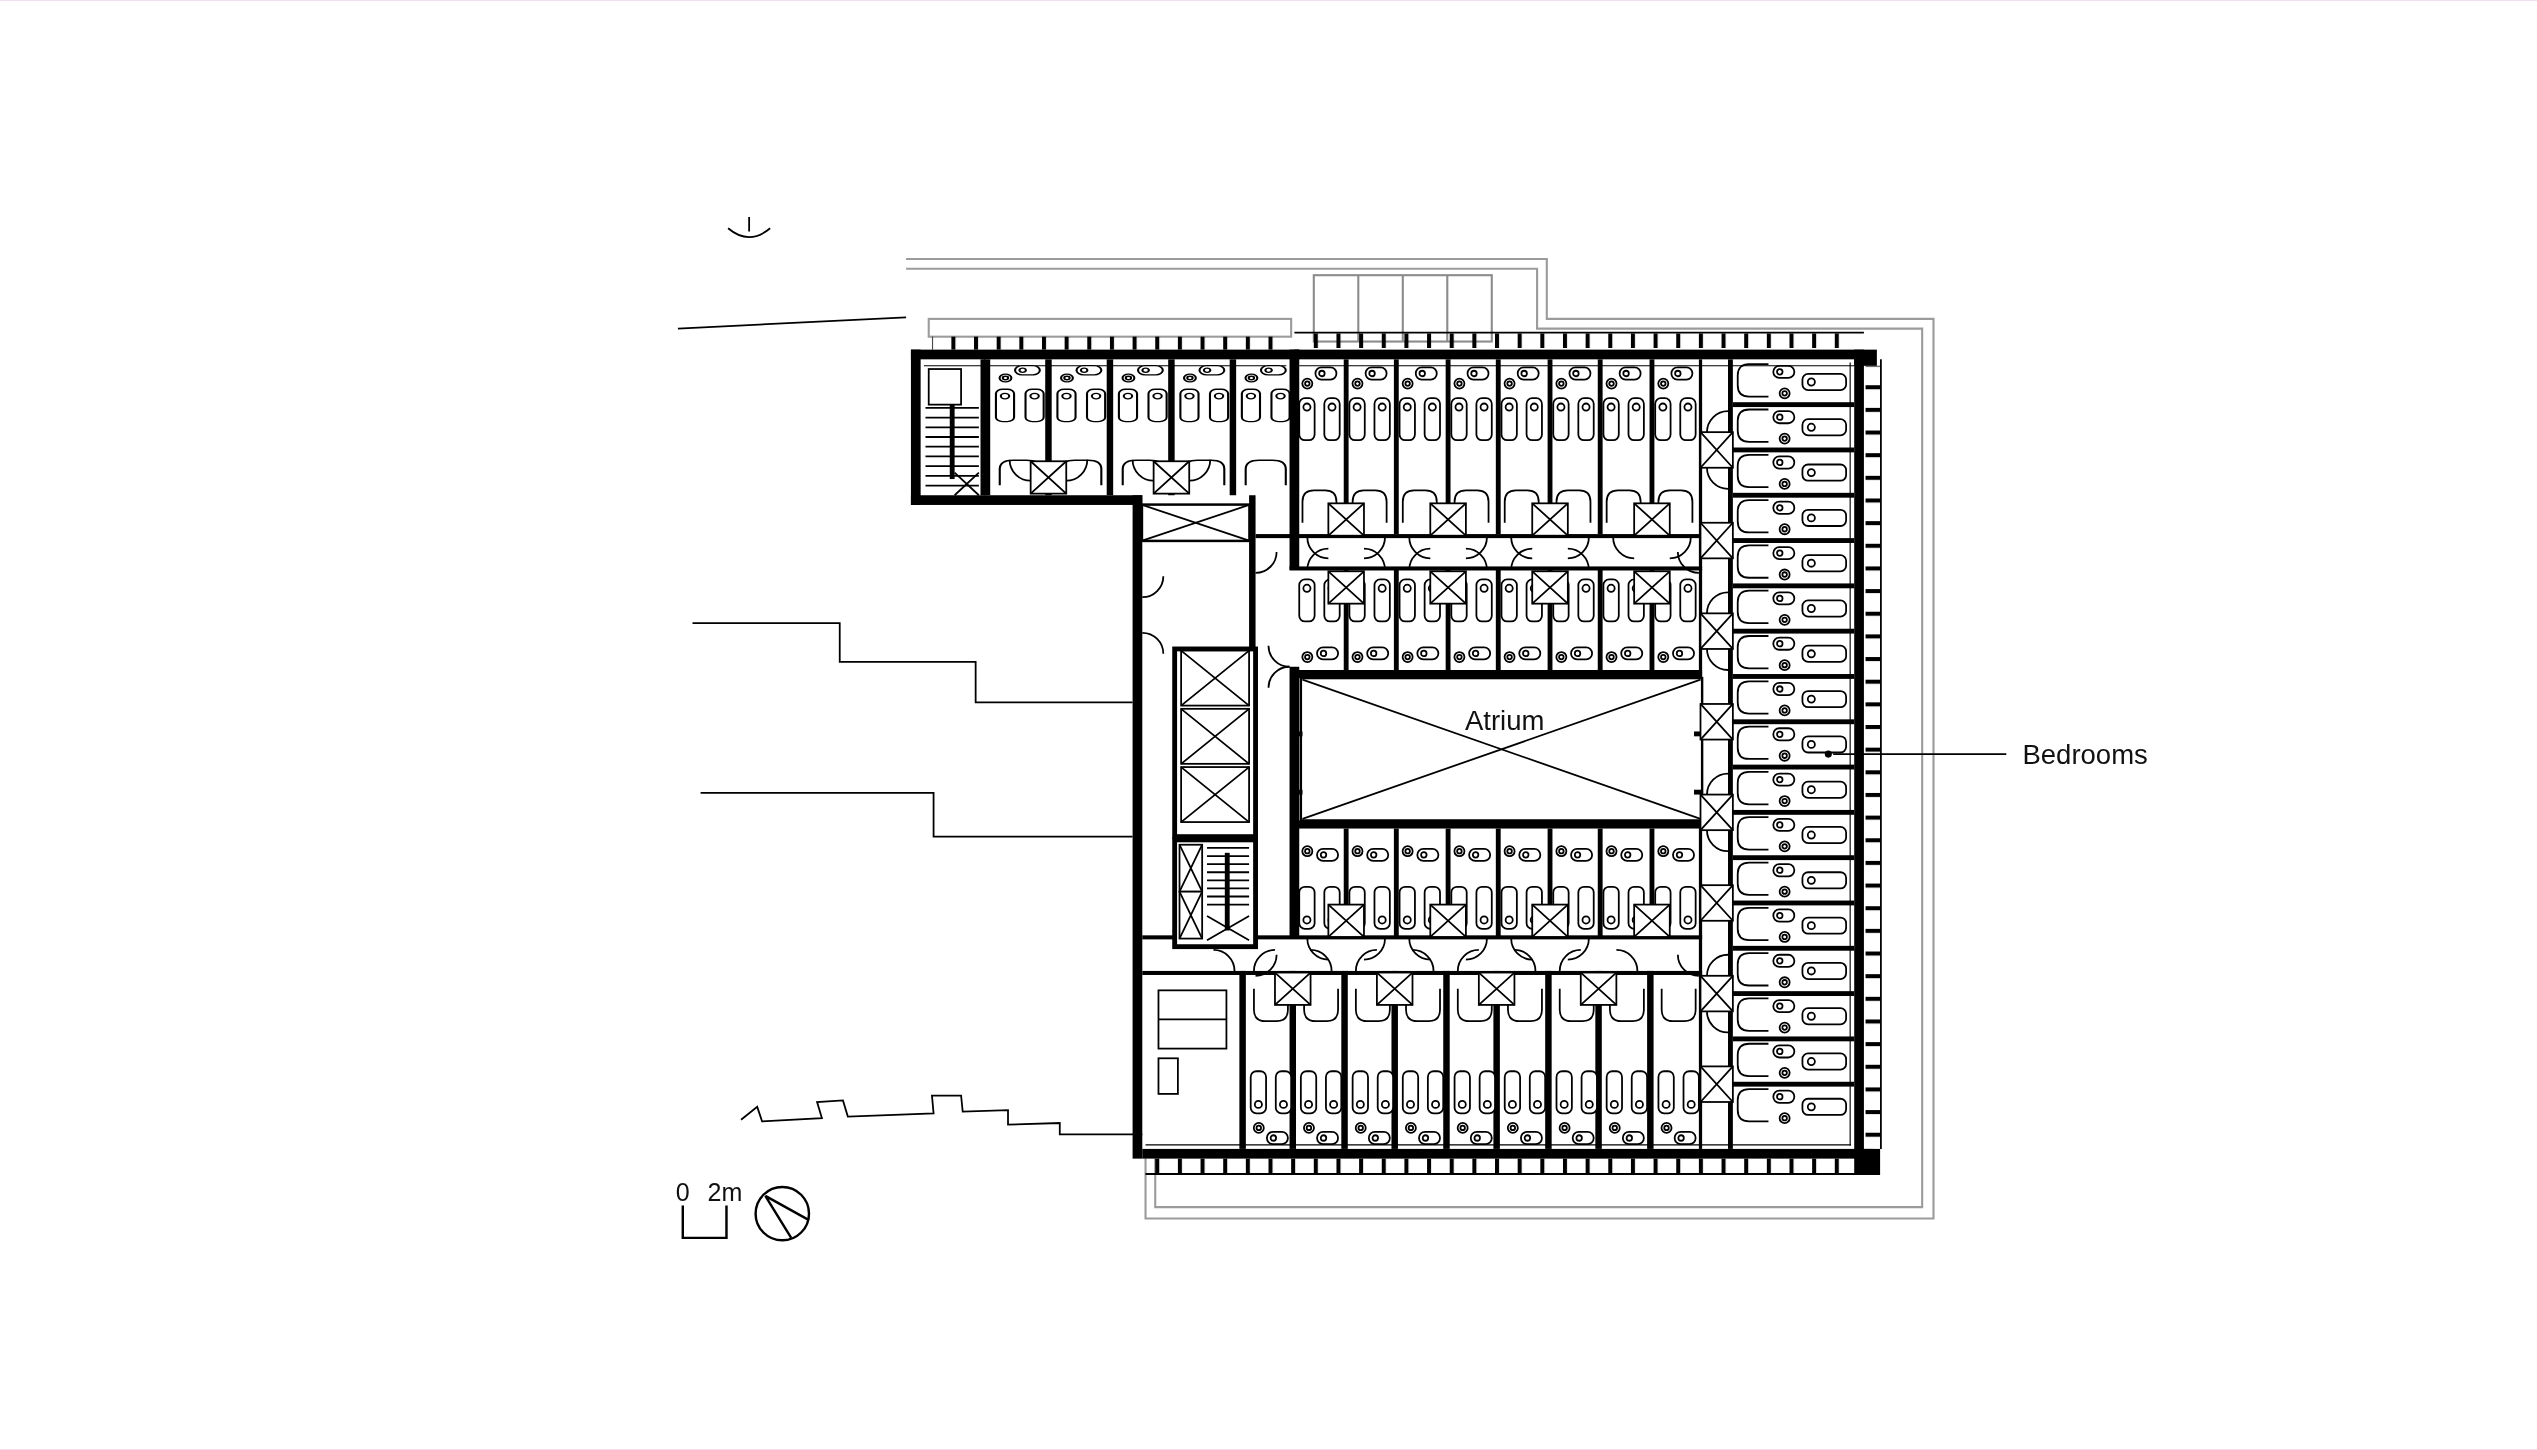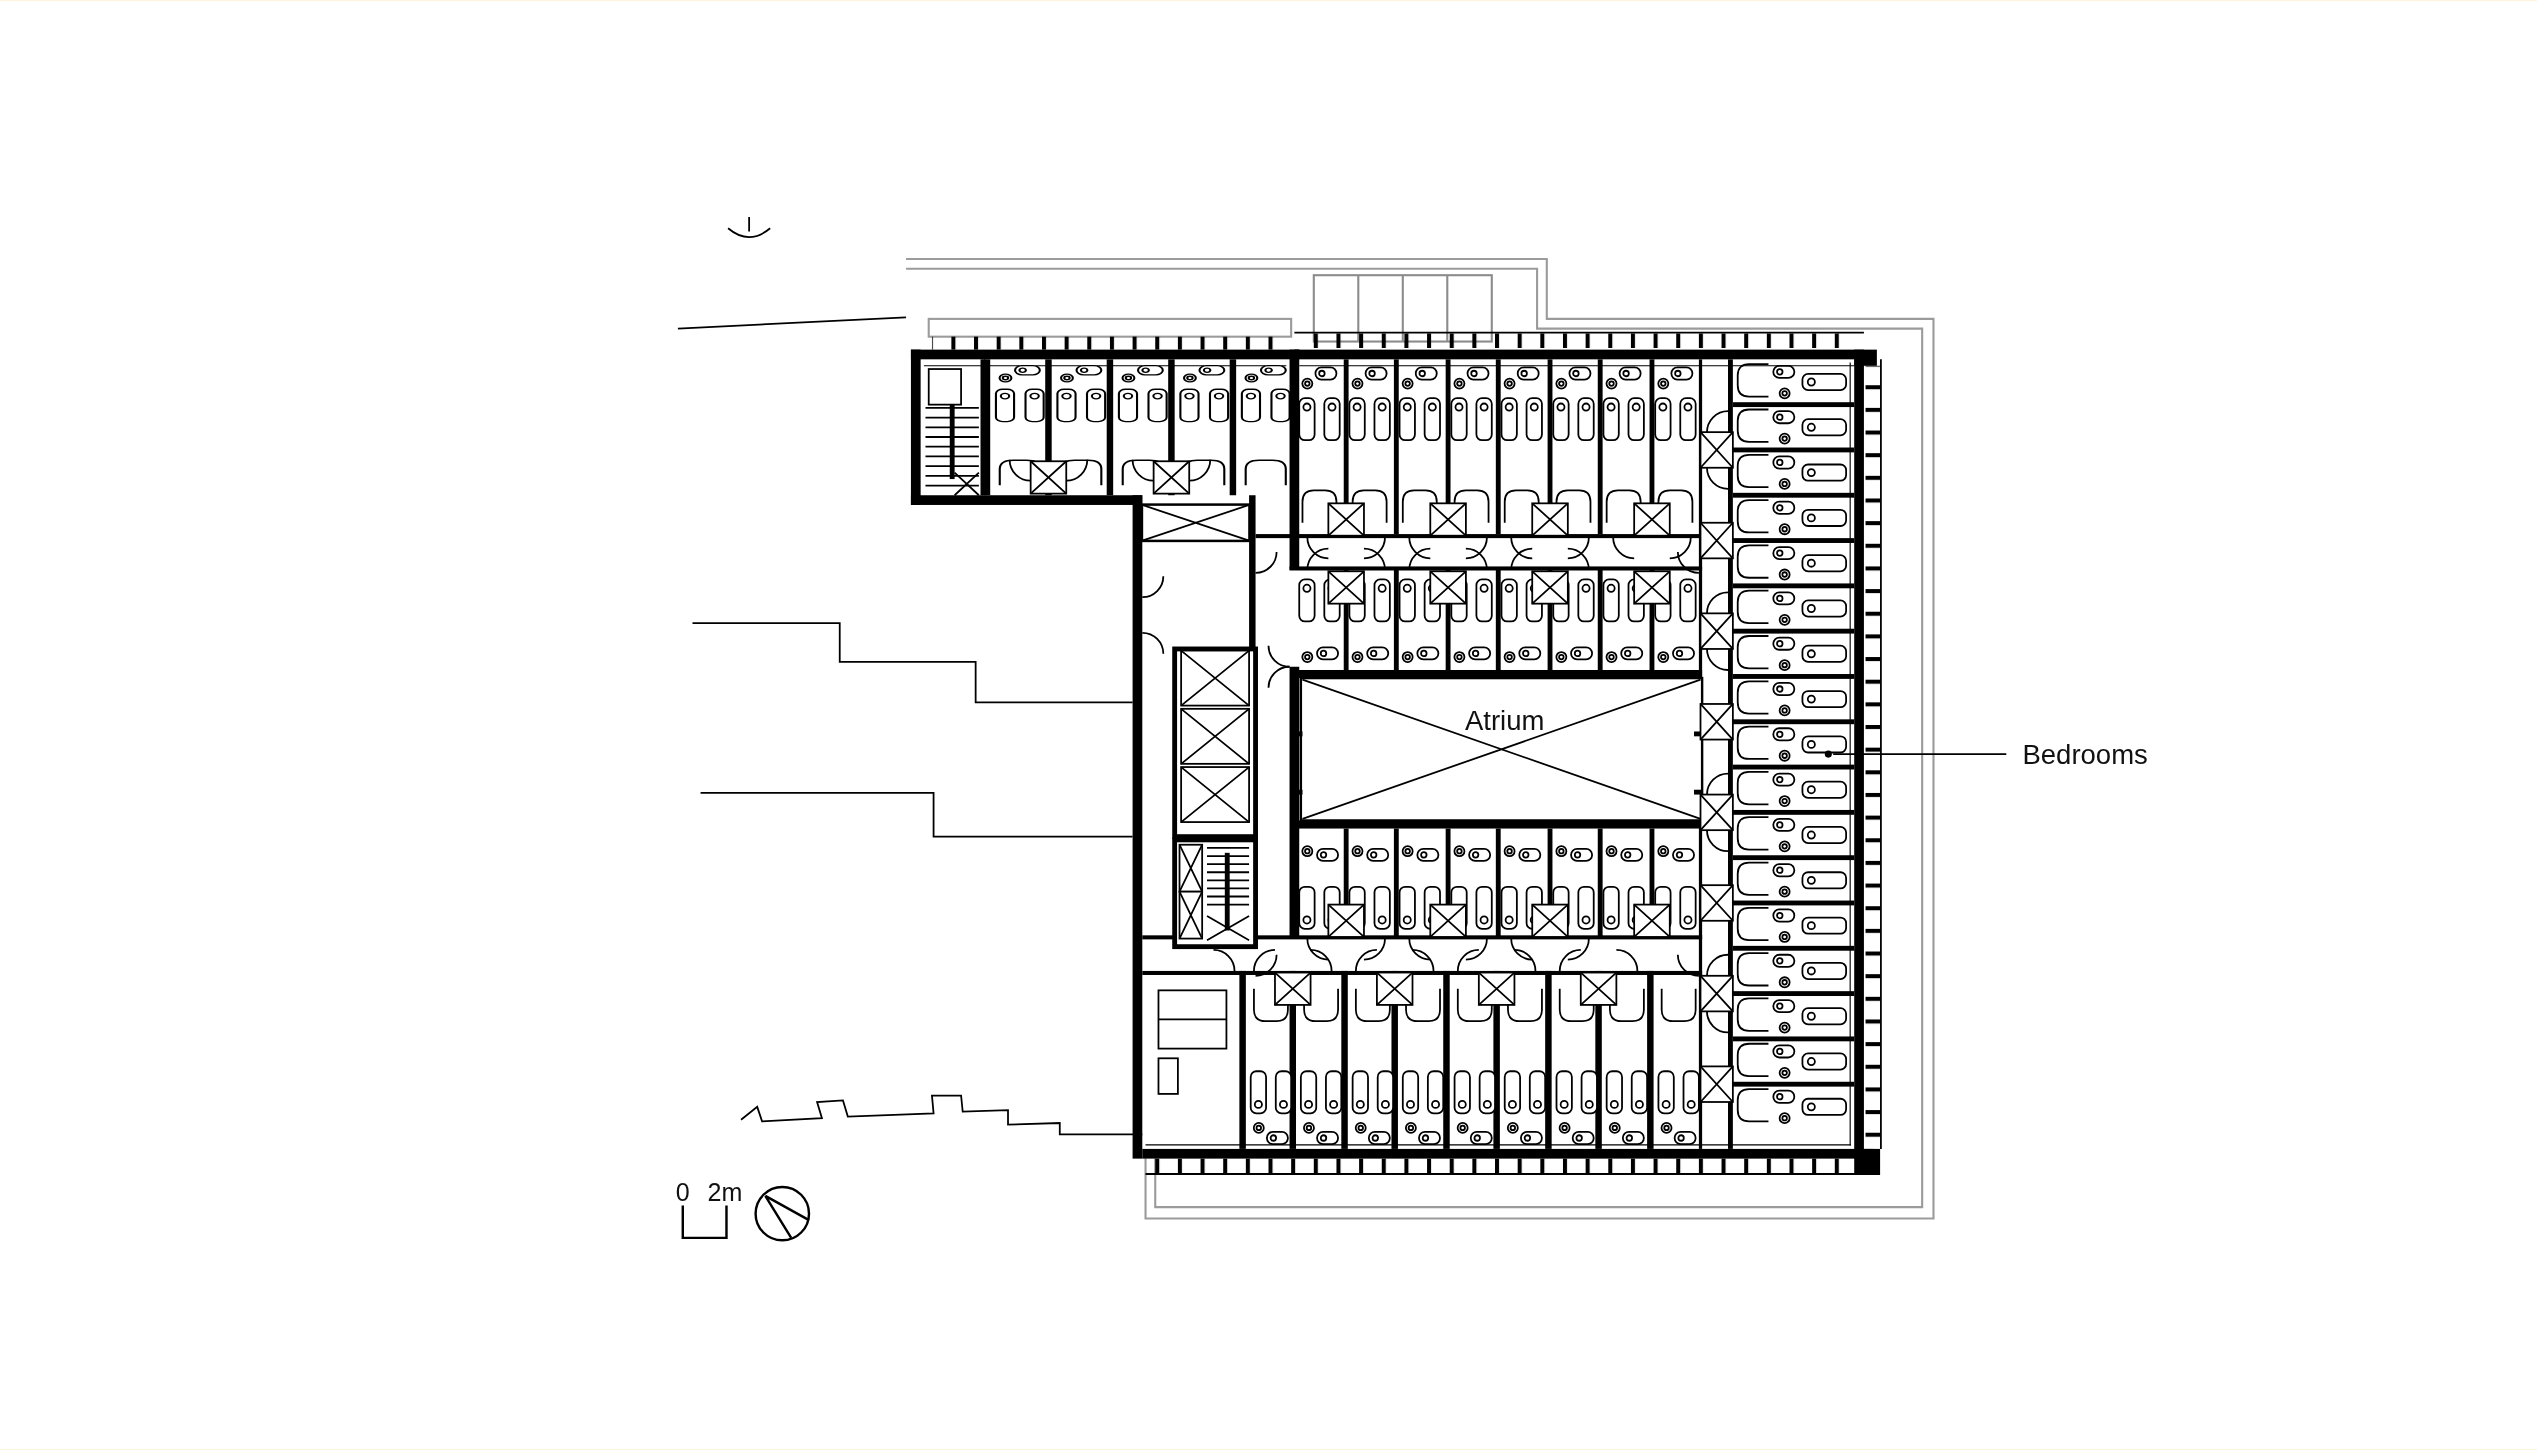--- a/index.html
+++ b/index.html
@@ -1,16 +1,16 @@
 <!DOCTYPE html>
 <html style="font-size:9.3px"><head>
 <meta charset="utf-8">
 <style>
   html,body{margin:0;padding:0;background:#fff;width:100%;height:100%;}
-  .page{width:100vw;height:100vh;background:#eab308;overflow:hidden;text-decoration:underline;}
+  .page{width:100vw;height:100vh;background:#a21caf;overflow:hidden;text-decoration:underline;}
   svg{display:block;width:100%;height:100%;}
   .w{fill:#000;stroke:none;}
   .ln{stroke:#000;fill:none;stroke-width:1.1;}
   .hair{stroke:#000;fill:none;stroke-width:0.7;}
   .med{stroke:#000;fill:none;stroke-width:1.5;}
   .gray{stroke:#9b9b9b;fill:none;stroke-width:1.3;}
   .gray2{stroke:#8c8c8c;fill:none;stroke-width:1.3;}
   .fx{fill:#fff;stroke:#000;stroke-width:1.1;}
   text{font-family:"Liberation Sans","DejaVu Sans",sans-serif;fill:#111;}
   .lbl{font-size:17px;}

